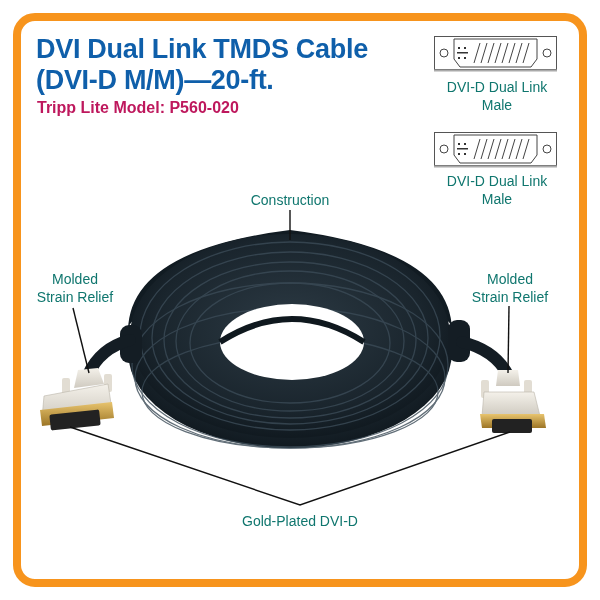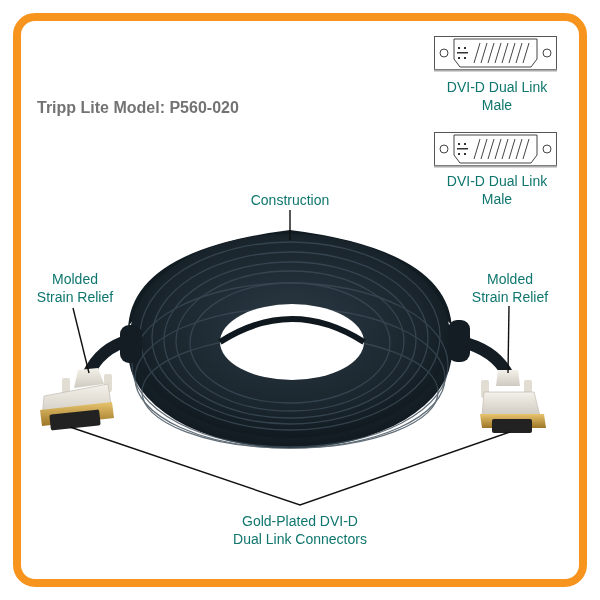--- a/index.html
+++ b/index.html
@@ -3,34 +3,35 @@
   <meta charset="utf-8">
   <style>
     html, body { margin: 0; padding: 0; background: #ffffff; }
     body { width: 600px; height: 600px; position: relative; overflow: hidden;
            font-family: "Liberation Sans", "DejaVu Sans", sans-serif; }
     .frame { position: absolute; left: 13px; top: 13px; width: 558px; height: 558px;
              border: 8px solid #f7941d; border-radius: 22px; background: #ffffff; }
     .title { position: absolute; left: 36px; top: 34px; margin: 0;
              color: #0f5faa; font-weight: bold; font-size: 27px; line-height: 31px;
              letter-spacing: -0.3px; }
-    .model { position: absolute; left: 37px; top: 98px; color: #737373;
+    .model { position: absolute; left: 37px; top: 98px; color: #be185d;
              font-weight: bold; font-size: 16px; line-height: 20px; }
     .lbl { position: absolute; color: #0f766e; font-size: 14px; line-height: 18px;
            text-align: center; }
     .icon { position: absolute; }
     .line { position: absolute; left: 0; top: 0; }
   </style>
 </head>
 <body>
 
 <div class="frame"></div>
 
 <h1 class="title">
-  <br>
+  <span>DVI Dual Link TMDS Cable</span><br>
+  <span>(DVI-D M/M)—20-ft.</span>
 </h1>
 <div class="model">Tripp Lite Model: P560-020</div>
 
 <svg class="icon" style="left:434px;top:36px" width="124" height="36" viewBox="0 0 124 36">
   <rect x="0.5" y="0.5" width="122" height="33" fill="#fff" stroke="#555" stroke-width="1"></rect>
   <circle cx="10" cy="17" r="4" fill="none" stroke="#444" stroke-width="1"></circle>
   <circle cx="113" cy="17" r="4" fill="none" stroke="#444" stroke-width="1"></circle>
   <path d="M20 3 L103 3 L103 23 L97 31 L26 31 L20 23 Z" fill="none" stroke="#444" stroke-width="1"></path>
   <rect x="24" y="11" width="2" height="2" fill="#333"></rect>
     <rect x="30" y="11" width="2" height="2" fill="#333"></rect>
@@ -160,14 +161,13 @@
   <span>Strain Relief</span>
 </div>
 
 <div class="lbl" style="left:455px;top:270px;width:110px;">
   <span>Molded</span><br>
   <span>Strain Relief</span>
 </div>
 
 <div class="lbl" style="left:200px;top:512px;width:200px;">
   <span>Gold-Plated DVI-D</span><br>
-  <span>Dual Link Connectors</span>
 </div>
 
 </body></html>

